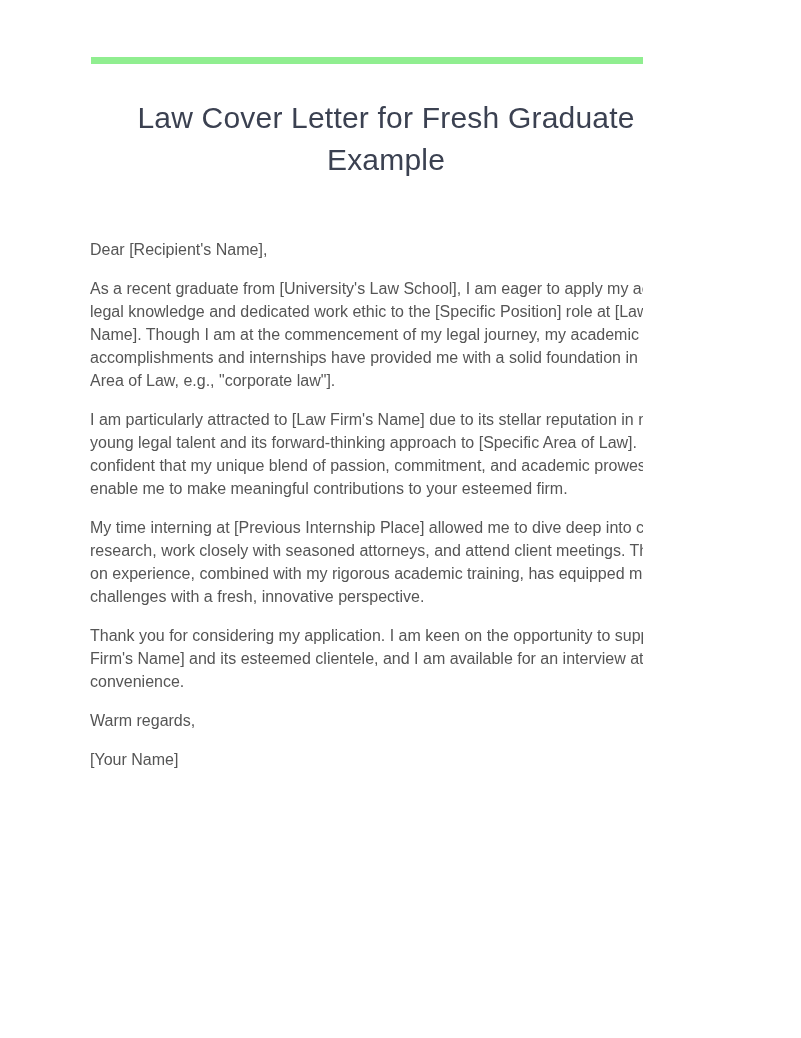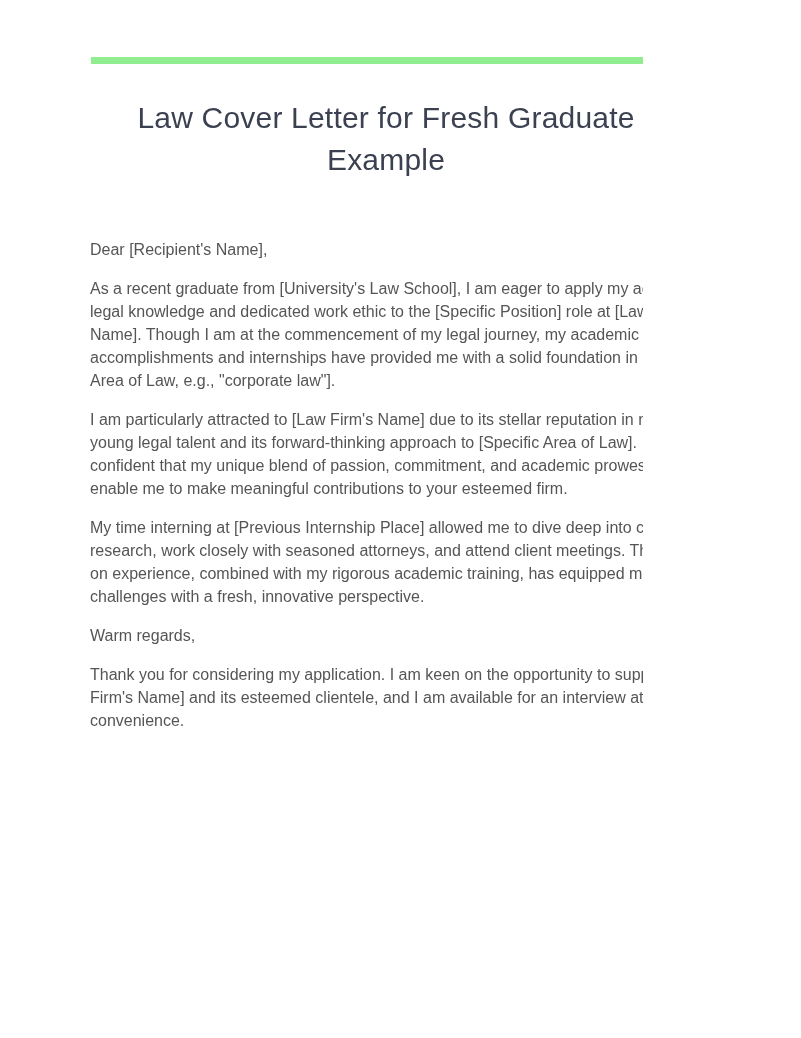--- a/index.html
+++ b/index.html
@@ -49,16 +49,17 @@
 <body>
 
 <div class="page">
   <div class="accent-bar" style="background: rgb(144, 238, 144);"></div>
   <h1 class="title" style="color: rgb(59, 65, 81);">Law Cover Letter for Fresh Graduate Example</h1>
   <div class="letter" style="color: rgb(85, 85, 85);">
     <p>Dear [Recipient's Name],</p>
     <p>As a recent graduate from [University's Law School], I am eager to apply my acquired legal knowledge and dedicated work ethic to the [Specific Position] role at [Law Firm's Name]. Though I am at the commencement of my legal journey, my academic accomplishments and internships have provided me with a solid foundation in [Specific Area of Law, e.g., "corporate law"].</p>
     <p>I am particularly attracted to [Law Firm's Name] due to its stellar reputation in nurturing young legal talent and its forward-thinking approach to [Specific Area of Law]. I am confident that my unique blend of passion, commitment, and academic prowess will enable me to make meaningful contributions to your esteemed firm.</p>
     <p>My time interning at [Previous Internship Place] allowed me to dive deep into case research, work closely with seasoned attorneys, and attend client meetings. This hands-on experience, combined with my rigorous academic training, has equipped me to tackle challenges with a fresh, innovative perspective.</p>
+    <p>Thank you for considering my application. I am keen on the opportunity to support [Law Firm's Name] and its esteemed clientele, and I am available for an interview at your convenience.</p>
     <p>Warm regards,</p>
-    <p>Thank you for considering my application. I am keen on the opportunity to support [Law Firm's Name] and its esteemed clientele, and I am available for an interview at your convenience.</p>
+    <p>[Your Name]</p>
   </div>
 </div>
 
 </body></html>

